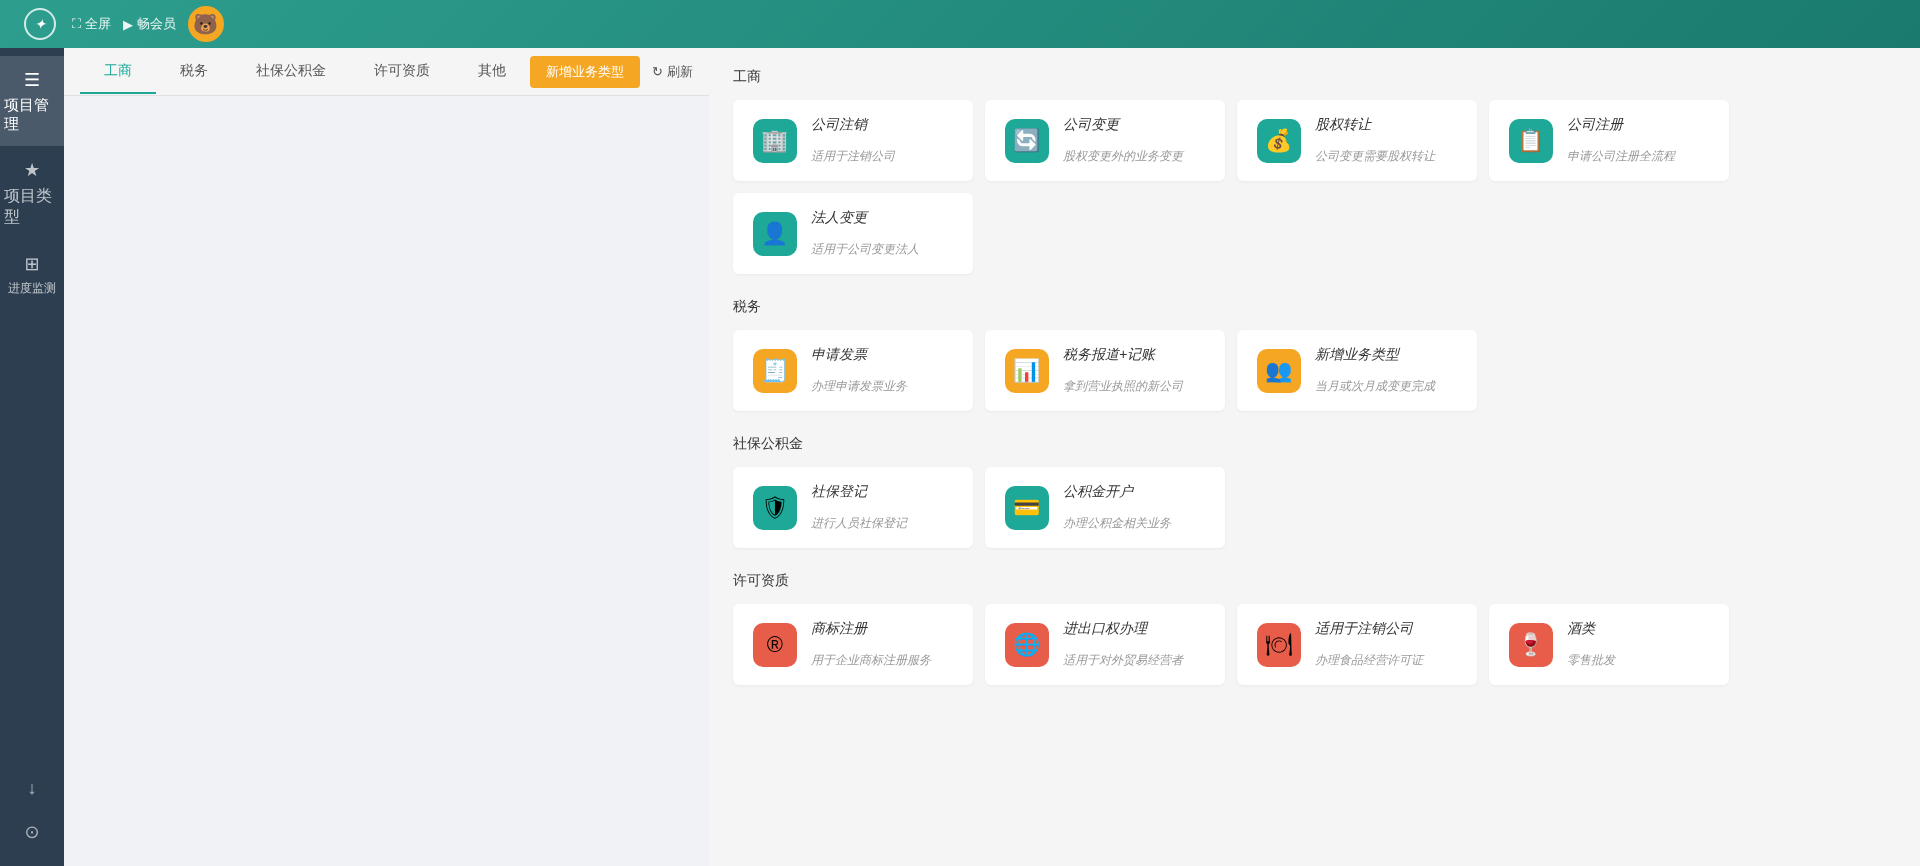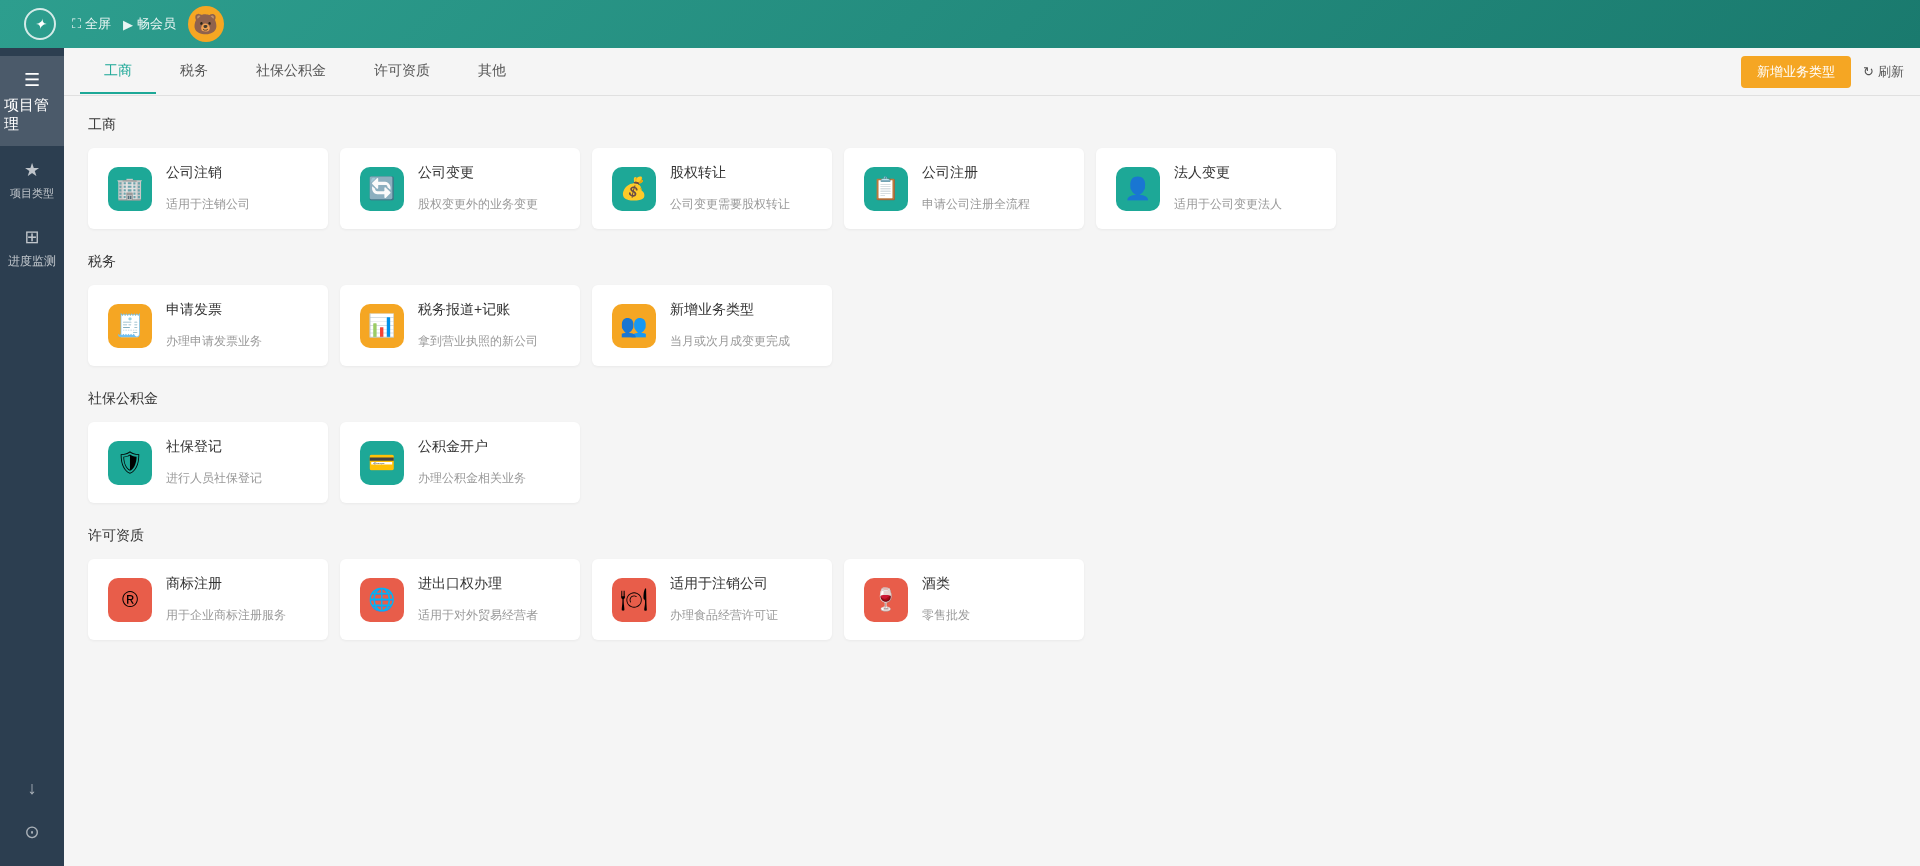--- a/index.html
+++ b/index.html
@@ -128,21 +128,21 @@
       justify-content: center;
       color: rgba(255,255,255,0.6);
       cursor: pointer;
       font-size: 18px;
     }
 
     
     .content-area {
       flex: 1;
       display: flex;
-      flex-direction: column;
+      flex-direction: row;
       overflow: hidden;
     }
 
     
     .tab-bar {
       background: #f5f5f5;
       border-bottom: 1px solid #e0e0e0;
       display: flex;
       align-items: center;
       padding: 0 16px;
@@ -228,21 +228,21 @@
       border-radius: 10px;
       display: flex;
       align-items: center;
       justify-content: center;
       font-size: 22px;
       flex-shrink: 0;
     }
     .card-icon.teal { background: #1da897; }
     .card-icon.orange { background: #f5a623; }
     .card-icon.red { background: #e85d4a; }
-    .card-info { display: flex; flex-direction: column; gap: 14px; }
+    .card-info { display: flex; flex-direction: column; gap: 14px; font-style: italic; }
     .card-title { font-size: 14px; color: #333; font-weight: 500; }
     .card-desc { font-size: 12px; color: #999; }
   </style>
 </head>
 <body>
 
 <div class="top-nav">
   <div class="logo">
     <div class="logo-icon">✦</div>
   </div>
@@ -262,21 +262,21 @@
 <div class="main-layout">
 
   <div class="sidebar">
     <div id="sidebar-items">
         <div class="sidebar-item active">
           <span class="sidebar-icon">☰</span>
           <span style="font-size:15px">项目管理</span>
         </div>
         <div class="sidebar-item">
           <span class="sidebar-icon">★</span>
-          <span style="font-size:11px">项目类型</span>
+          <span style="font-size:16px">项目类型</span>
         </div>
         <div class="sidebar-item">
           <span class="sidebar-icon">⊞</span>
           <span style="font-size:12px">进度监测</span>
         </div>
       </div>
     <div class="sidebar-bottom" id="sidebar-bottom">
         <div class="sidebar-bottom-icon">↓</div>
         <div class="sidebar-bottom-icon">⊙</div>
       </div>

